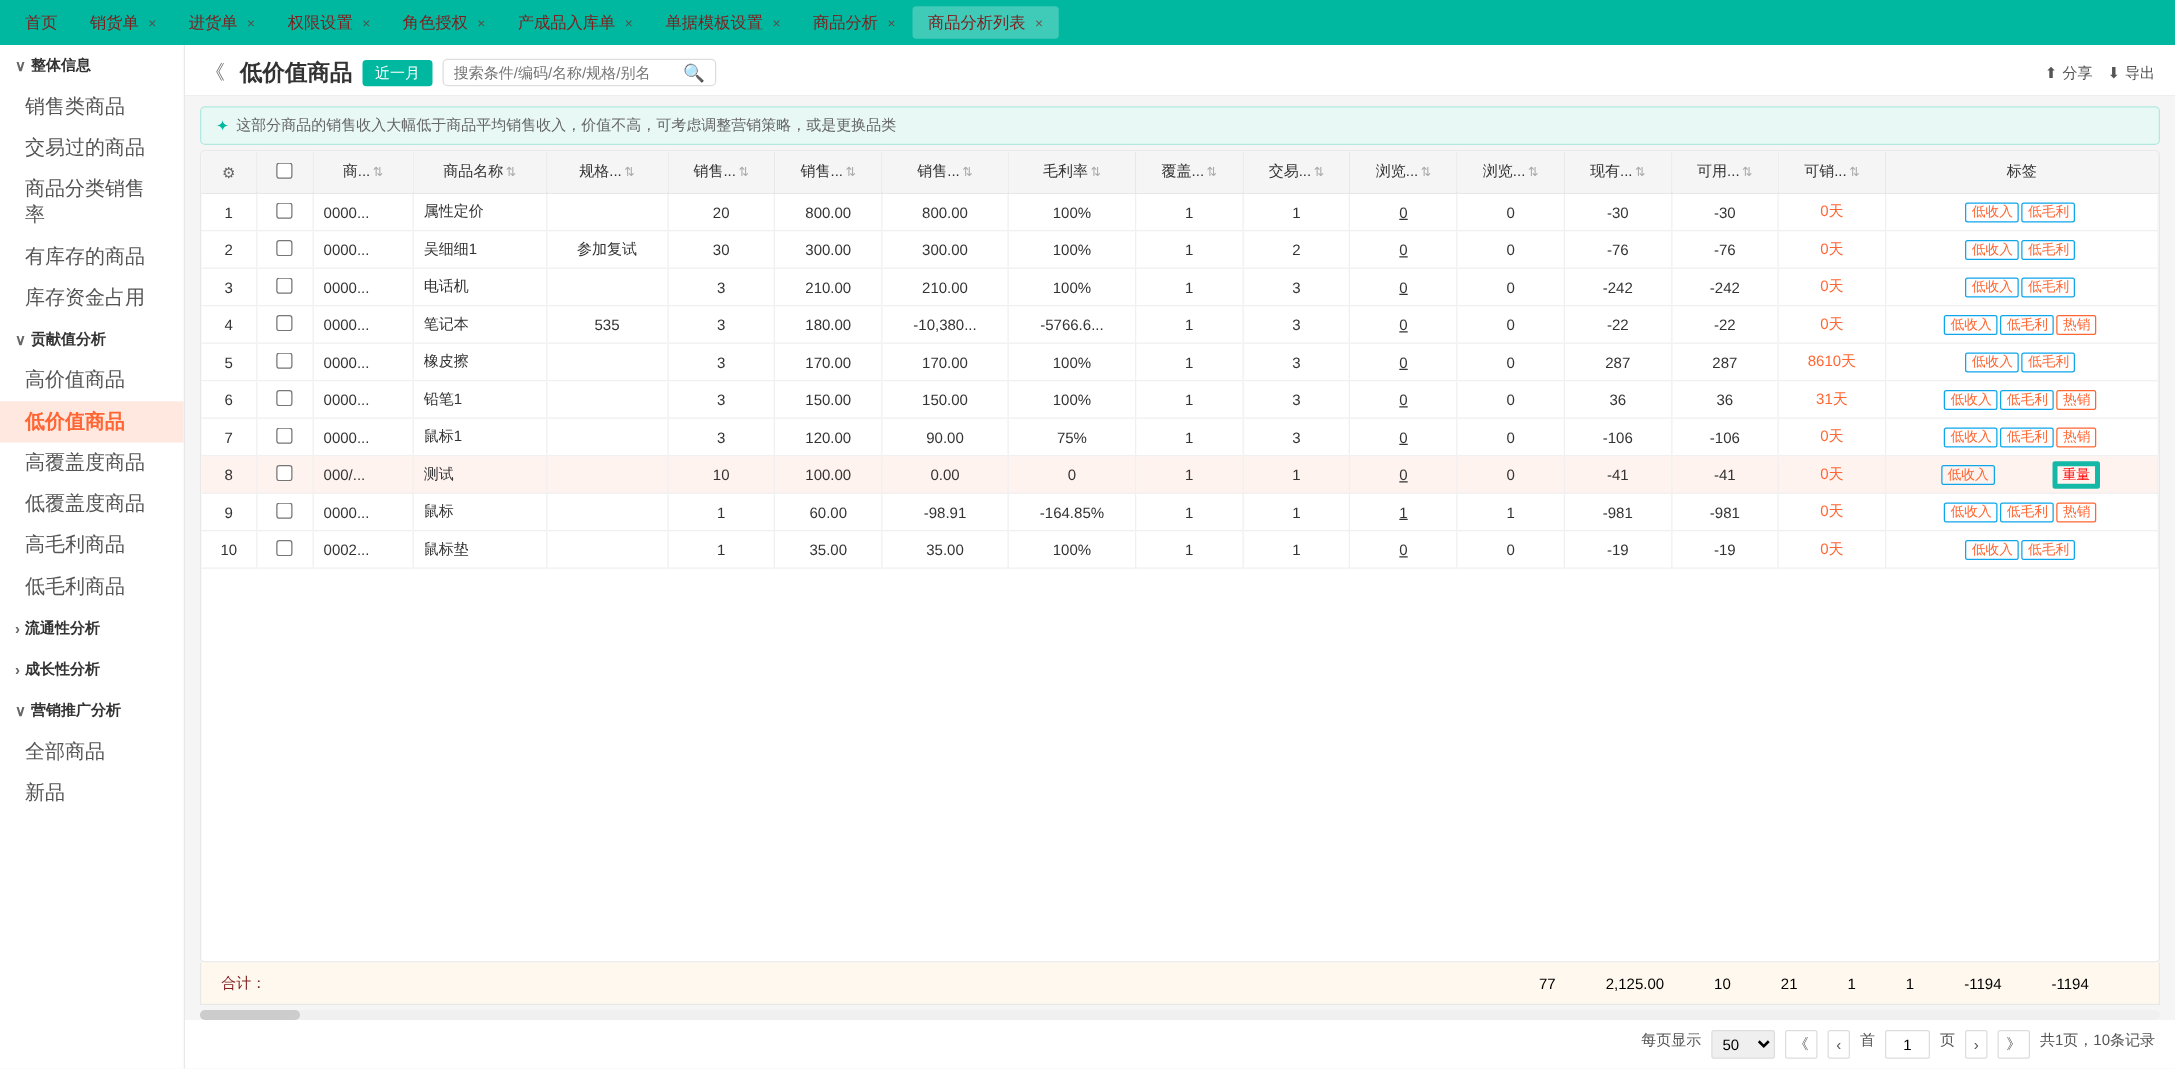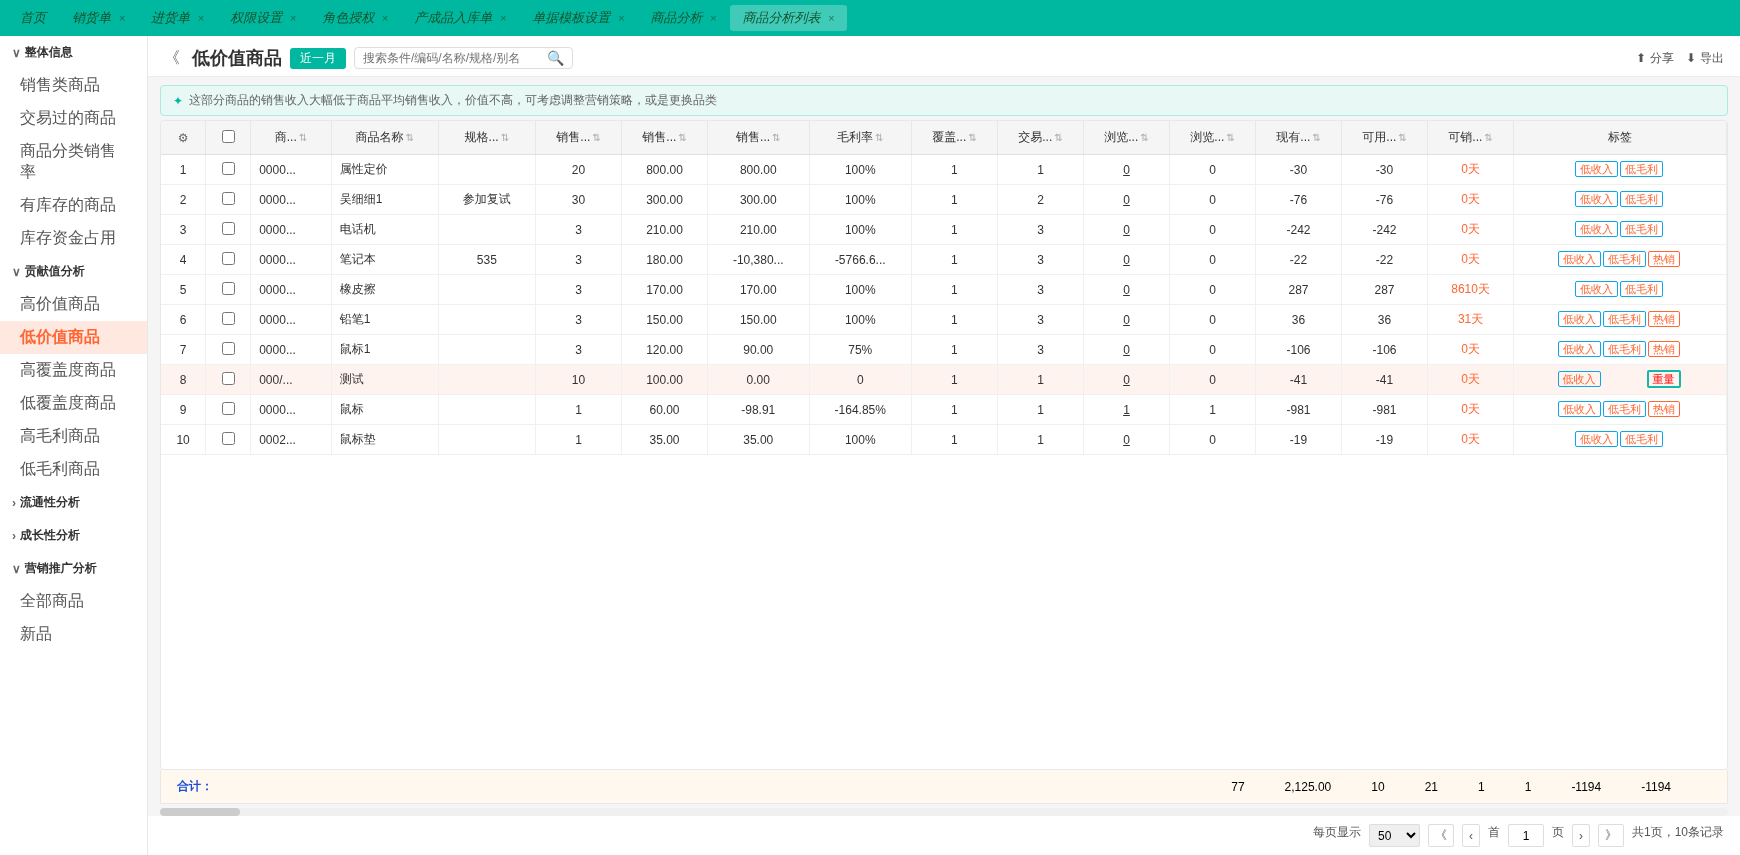--- a/index.html
+++ b/index.html
@@ -8,27 +8,26 @@
     
     .top-nav {
       display: flex;
       align-items: center;
       background: #00b8a0;
       height: 36px;
       padding: 0 8px;
       gap: 2px;
     }
     .nav-item {
-      color: #14532d;
+      color: #7f1d1d;
       padding: 4px 12px;
       cursor: pointer;
       border-radius: 3px;
       white-space: nowrap;
       font-size: 13px;
-      font-style: italic;
     }
     .nav-item.active { background: rgba(255,255,255,0.25); }
     .nav-item .close-btn { margin-left: 4px; opacity: 0.7; font-size: 11px; }
 
     
     .layout { display: flex; height: calc(100vh - 36px); }
 
     
     .sidebar {
       width: 148px;
@@ -183,39 +182,39 @@
     tbody td {
       padding: 6px 8px;
       text-align: center;
       color: #333;
       border-right: 1px solid #f0f0f0;
       white-space: nowrap;
     }
     tbody td.left { text-align: left; }
     .tag { border-radius: 2px; padding: 1px 4px; font-size: 11px; margin-right: 2px; }
     .tag-orange { color: #ff6633; border: 1px solid #0ea5e9; }
-    .tag-red { color: #ff0000; border: 2px solid #14b8a6; margin-left: 44px; }
+    .tag-red { color: #ff0000; border: 4px solid #14b8a6; margin-left: 44px; }
     .tag-hot { color: #ff6633; border: 1px solid #ff6633; text-align: right; }
     .underline { text-decoration: underline; }
     .days-red { color: #ff6633; }
     .gear-icon { color: #666; cursor: pointer; }
 
     
     .table-footer {
       background: #fff8ee;
       border-top: 1px solid #e8e8e8;
       padding: 8px 16px;
       display: flex;
       align-items: center;
       font-size: 12px;
       margin: 0 12px;
       border: 1px solid #e8e8e8;
       border-top: none;
     }
-    .footer-label { color: #1d4ed8; font-weight: bold; margin-right: 20px; }
+    .footer-label { color: #7f1d1d; font-weight: normal; margin-right: 20px; }
     .footer-values { display: flex; gap: 40px; align-items: center; flex: 1; justify-content: flex-end; padding-right: 40px; }
 
     
     .pagination {
       display: flex;
       justify-content: flex-end;
       padding: 8px 16px;
       gap: 8px;
       color: #555;
       font-size: 12px;

